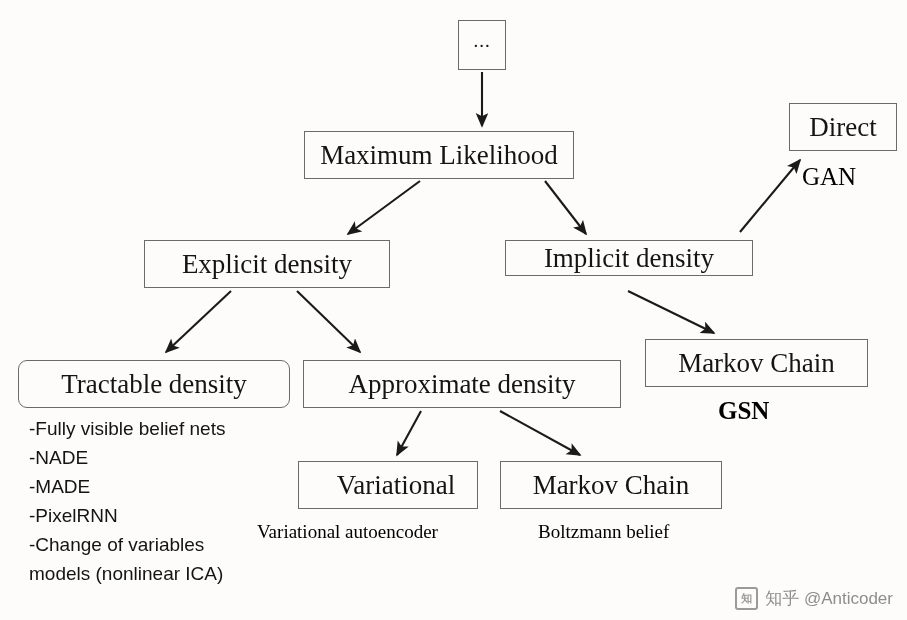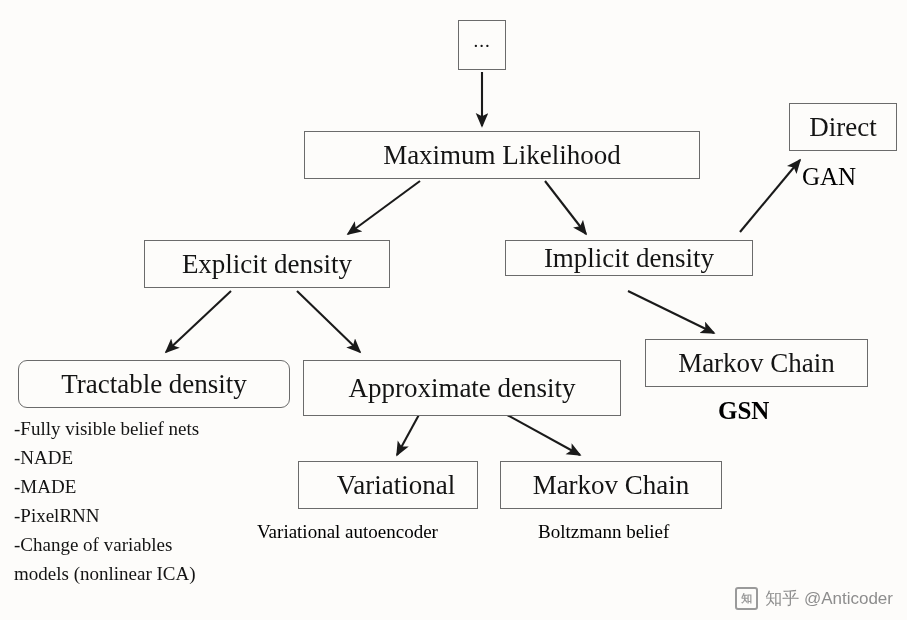--- a/index.html
+++ b/index.html
@@ -43,24 +43,25 @@
     padding-bottom: 8px;
   }
   .caption {
     position: absolute;
     font-family: "Liberation Serif", serif;
     color: #000000;
     white-space: nowrap;
   }
   .leaf-list {
     position: absolute;
-    font-family: Liberation Serif, serif;
+    font-family: Liberation Sans, sans-serif;
     color: #141414;
     font-size: 19px;
     line-height: 29px;
+    margin-left: 15px;
   }
   .leaf-list div { white-space: nowrap; }
   .watermark {
     position: absolute;
     right: 14px;
     bottom: 10px;
     display: flex;
     align-items: center;
     gap: 7px;
     color: #8d8d8d;
@@ -99,26 +100,26 @@
         <path d="M 231,291 L 166,352" marker-end="url(#arrowhead)"></path>
         <path d="M 297,291 L 360,352" marker-end="url(#arrowhead)"></path>
         <path d="M 628,291 L 714,333" marker-end="url(#arrowhead)"></path>
         <path d="M 421,411 L 397,455" marker-end="url(#arrowhead)"></path>
         <path d="M 500,411 L 580,455" marker-end="url(#arrowhead)"></path>
       </g>
   </svg>
 
   <div id="node-layer">
       <div class="node node-ellipsis" style="left: 458px; top: 20px; width: 48px; height: 50px; font-size: 19px;">...</div>
-      <div class="node" style="left: 304px; top: 131px; width: 396px; height: 48px; font-size: 27px;">Maximum Likelihood</div>
+      <div class="node" style="left: 304px; top: 131px; width: 270px; height: 48px; font-size: 27px;">Maximum Likelihood</div>
       <div class="node" style="left: 144px; top: 240px; width: 246px; height: 48px; font-size: 27px;">Explicit density</div>
       <div class="node" style="left: 486px; top: 240px; width: 248px; height: 36px; font-size: 27px; margin-left: 19px;">Implicit density</div>
       <div class="node" style="left: 789px; top: 103px; width: 108px; height: 48px; font-size: 27px;">Direct</div>
       <div class="node" style="left: 18px; top: 360px; width: 272px; height: 48px; font-size: 27px; border-radius: 9px;">Tractable density</div>
-      <div class="node" style="left: 303px; top: 360px; width: 318px; height: 56px; font-size: 27px;">Approximate density</div>
+      <div class="node" style="left: 303px; top: 360px; width: 318px; height: 48px; font-size: 27px;">Approximate density</div>
       <div class="node" style="left: 645px; top: 339px; width: 223px; height: 48px; font-size: 27px;">Markov Chain</div>
       <div class="node" style="left: 298px; top: 461px; width: 180px; height: 48px; font-size: 27px; padding-left: 16px;">Variational</div>
       <div class="node" style="left: 500px; top: 461px; width: 222px; height: 48px; font-size: 27px;">Markov Chain</div>
     </div>
 
   <div id="caption-layer">
       <div class="caption" style="left: 802px; top: 163px; font-size: 25px;">GAN</div>
       <div class="caption" style="left: 718px; top: 397px; font-size: 25px; font-weight: bold;">GSN</div>
       <div class="caption" style="left: 257px; top: 521px; font-size: 19px;">Variational autoencoder</div>
       <div class="caption" style="left: 538px; top: 521px; font-size: 19px;">Boltzmann belief</div>

